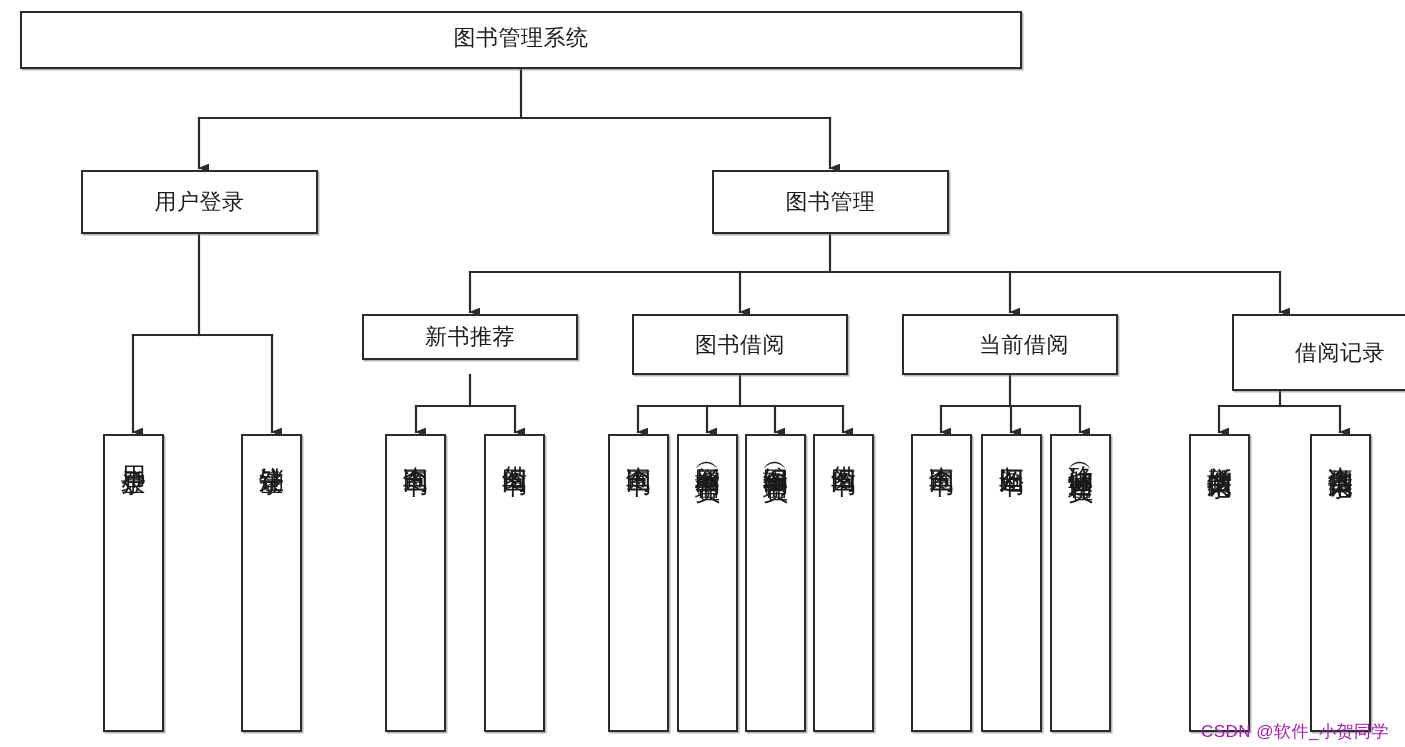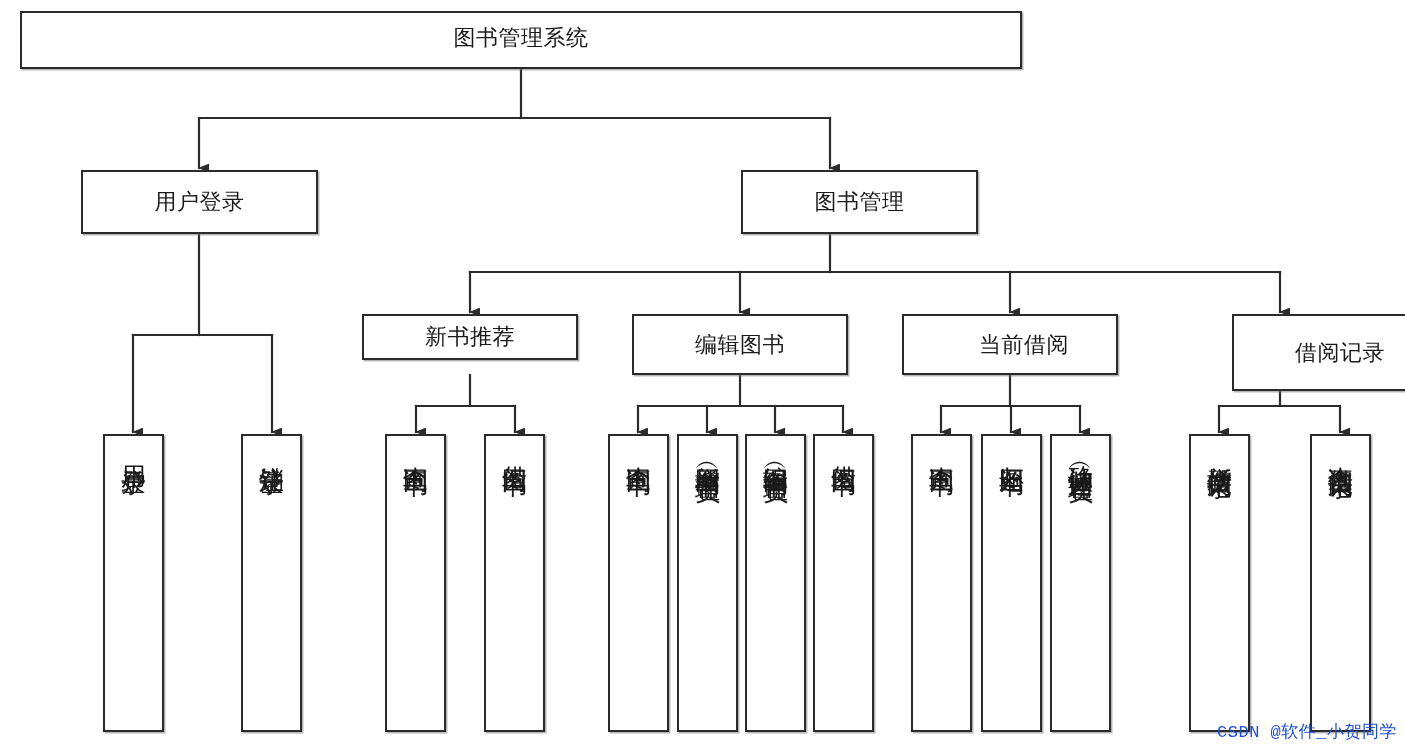--- a/index.html
+++ b/index.html
@@ -55,27 +55,26 @@
   }
   .node.vert .label {
     writing-mode: vertical-rl;
     text-orientation: upright;
     font-size: 25px;
     letter-spacing: 2px;
     line-height: 1;
   }
   #watermark {
     position: absolute;
-    right: 8px;
+    right: 16px;
     bottom: 4px;
     font-size: 17px;
-    color: #1d4ed8;
+    color: #a21caf;
     white-space: nowrap;
     letter-spacing: 0.5px;
-    font-family: Liberation Mono, monospace;
   }
 </style>
 </head>
 <body>
 
 <div id="diagram-root">
 
   <svg id="edge-layer" width="1405" height="747" viewBox="0 0 1405 747">
     <defs>
       <marker id="arrowhead" markerWidth="9" markerHeight="11" refX="4.5" refY="10.2" orient="auto" markerUnits="userSpaceOnUse">
@@ -126,29 +125,29 @@
     </g>
   </svg>
 
   <div class="node horiz" style="left:20px; top:11px; width:1002px; height:58px;font-family:Liberation Mono, monospace;">
     <span class="label">图书管理系统</span>
   </div>
 
   <div class="node horiz" style="left:81px; top:170px; width:237px; height:64px;">
     <span class="label">用户登录</span>
   </div>
-  <div class="node horiz" style="left:712px; top:170px; width:237px; height:64px;margin-left:29px;">
+  <div class="node horiz" style="left:712px; top:170px; width:237px; height:64px;">
     <span class="label">图书管理</span>
   </div>
 
   <div class="node horiz" style="left:362px; top:314px; width:216px; height:46px;">
     <span class="label">新书推荐</span>
   </div>
   <div class="node horiz" style="left:632px; top:314px; width:216px; height:61px;">
-    <span class="label">编辑图书</span>
+    <span class="label">图书借阅</span>
   </div>
   <div class="node horiz" style="left:902px; top:314px; width:216px; height:61px;padding-left:28px;">
     <span class="label">当前借阅</span>
   </div>
   <div class="node horiz" style="left:1232px; top:314px; width:216px; height:77px;">
     <span class="label">借阅记录</span>
   </div>
 
   <div class="node vert" style="left:103px; top:434px; width:61px; height:298px;">
     <span class="label">用户登录</span>

